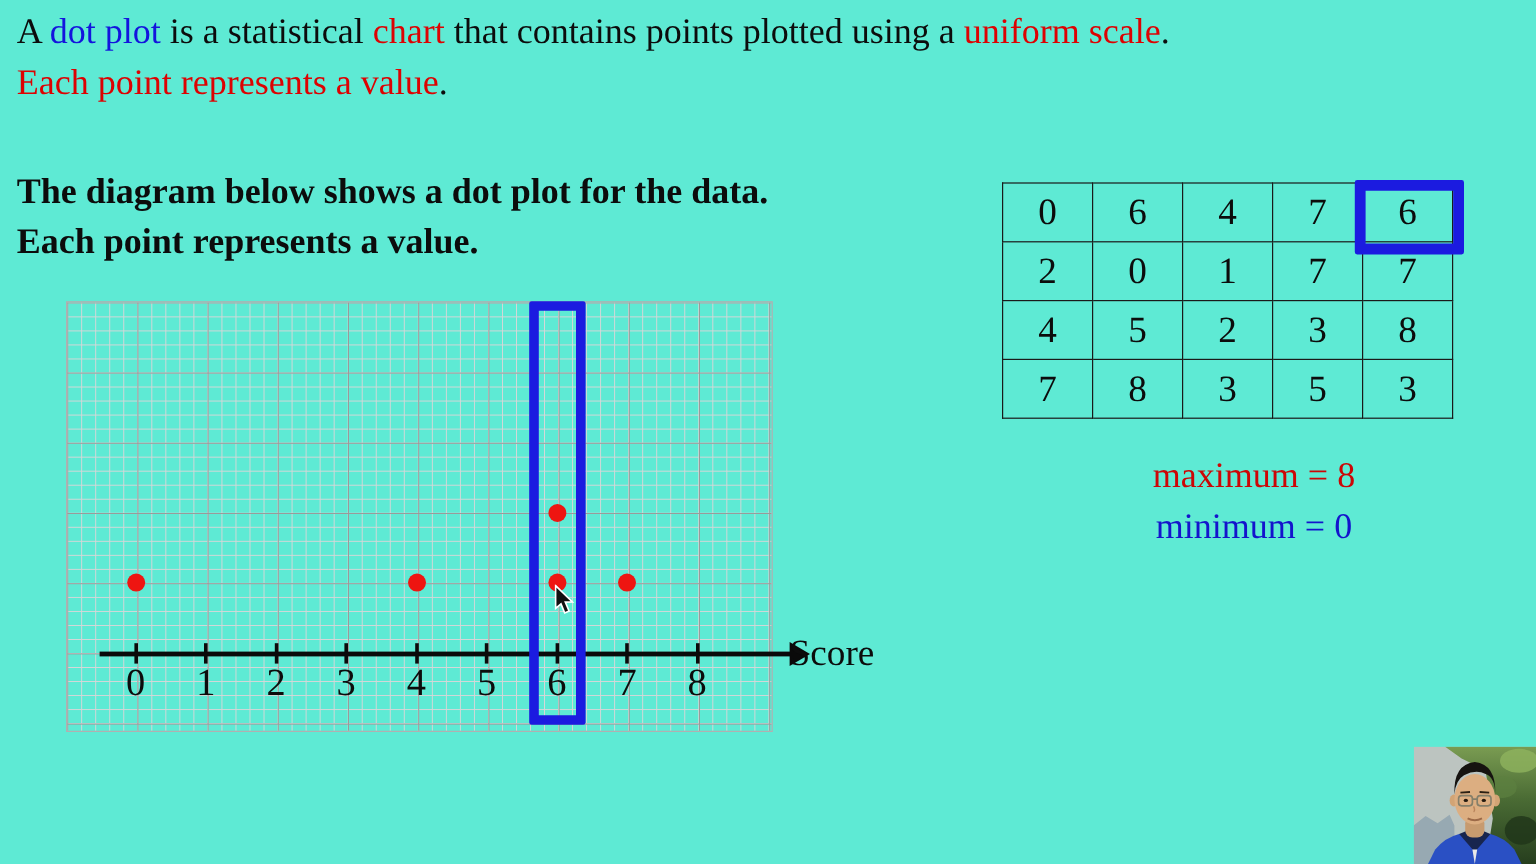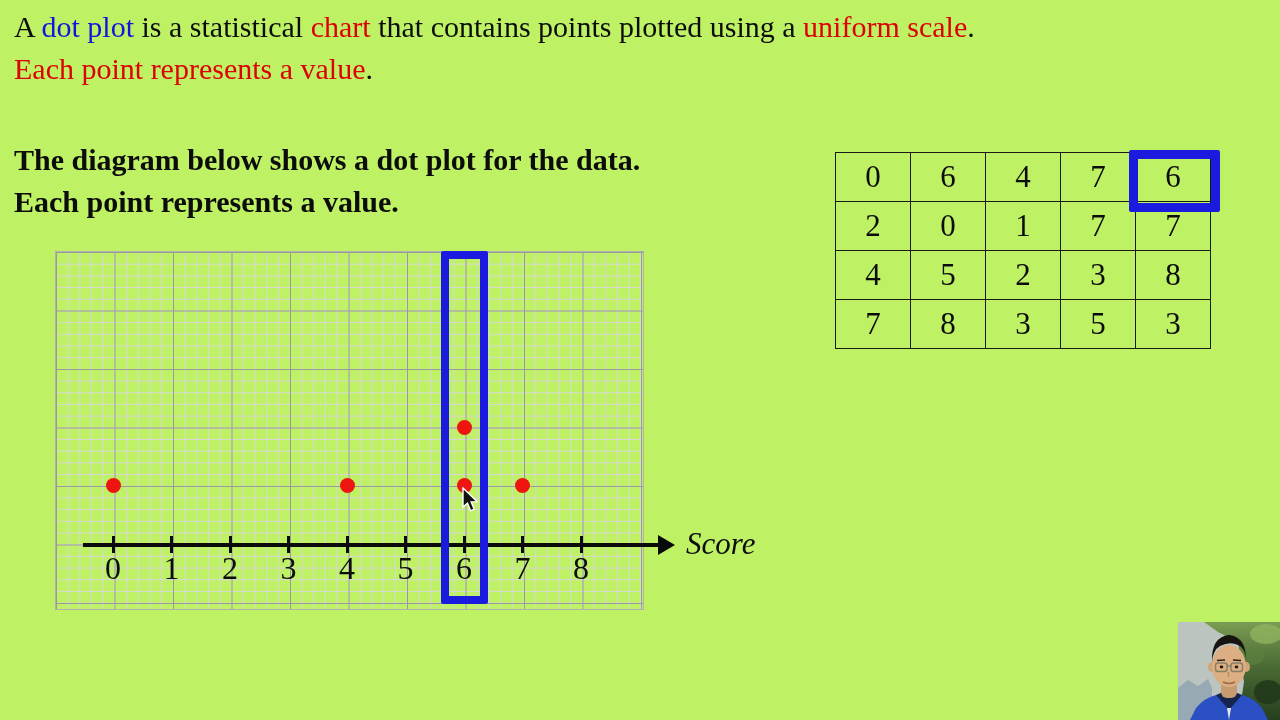--- a/index.html
+++ b/index.html
@@ -1,17 +1,17 @@
 <!DOCTYPE html>
 <html><head>
 <meta charset="utf-8">
 <style>
   html,body{margin:0;padding:0;background:#fff;}
   .stage{
-    position:relative;width:1280px;height:720px;background:#bef264;overflow:hidden;
+    position:relative;width:1280px;height:720px;background:#5eead4;overflow:hidden;
     font-family:"Liberation Serif","DejaVu Serif",serif;color:#0c0c0c;
   }
   
   .introblock{position:absolute;left:14px;font-size:30px;line-height:42px;white-space:nowrap;}
   #intro1{top:6px;}
   #intro2{top:139px;font-weight:bold;}
   .t-blue{color:#1414dd;}
   .t-red{color:#dd0202;}
   
   .gridpaper{
@@ -22,21 +22,21 @@
       linear-gradient(90deg,#9a9a9a 1px, transparent 1px) 0 0 / 58.5px 58.5px,
       linear-gradient(#d7d7d7 1px, transparent 1px) 0 0 / 11.7px 11.7px,
       linear-gradient(90deg,#d7d7d7 1px, transparent 1px) 0 0 / 11.7px 11.7px;
   }
   .axisline{position:absolute;left:83px;top:543px;width:578px;height:4px;background:#0a0a0a;z-index:3;}
   .axisarrow{position:absolute;left:658px;top:535px;width:0;height:0;z-index:3;
     border-top:10px solid transparent;border-bottom:10px solid transparent;border-left:17px solid #0a0a0a;}
   .tickmark{position:absolute;width:3px;height:17px;top:536px;background:#0a0a0a;z-index:3;}
   .ticklabel{position:absolute;top:550px;width:60px;text-align:center;font-size:32px;color:#0c0c0c;z-index:3;}
   .dot{position:absolute;width:15px;height:15px;border-radius:50%;background:#ee1511;z-index:4;}
-  .score-label{position:absolute;left:686px;top:526px;font-size:31px;color:#0c0c0c;z-index:3;font-style:italic;}
+  .score-label{position:absolute;left:658px;top:526px;font-size:31px;color:#0c0c0c;z-index:3;}
   .plot-highlight{position:absolute;box-sizing:border-box;border:8px solid #1b1be0;border-radius:2px;z-index:6;}
   .cursor{position:absolute;left:462px;top:487px;z-index:7;}
   
   .scoretable{position:absolute;left:835px;top:152px;border-collapse:collapse;z-index:1;}
   .scoretable td{
     width:74px;height:48px;border:1.6px solid #1a1a1a;text-align:center;vertical-align:middle;
     font-size:31px;font-family:"Liberation Serif","DejaVu Serif",serif;color:#0c0c0c;padding:0;
   }
   .scoretable td.hl{position:relative;}
   .scoretable td.hl::after{
@@ -126,20 +126,24 @@
         <tr>
           <td>7</td>
           <td>8</td>
           <td>3</td>
           <td>5</td>
           <td>3</td>
         </tr>
       </tbody>
     </table>
 
+  <div class="stats">
+    <div class="stat-max">maximum = 8</div>
+    <div class="stat-min">minimum = 0</div>
+  </div>
 
   <div class="webcam">
     <svg width="102" height="98" viewBox="0 0 102 98">
       <defs>
         <linearGradient id="fol" x1="0" y1="0" x2="0" y2="1">
           <stop offset="0" stop-color="#7a9c52"></stop>
             <stop offset="0.45" stop-color="#4a6b34"></stop>
             <stop offset="1" stop-color="#263e1e"></stop>
         </linearGradient>
       </defs>

